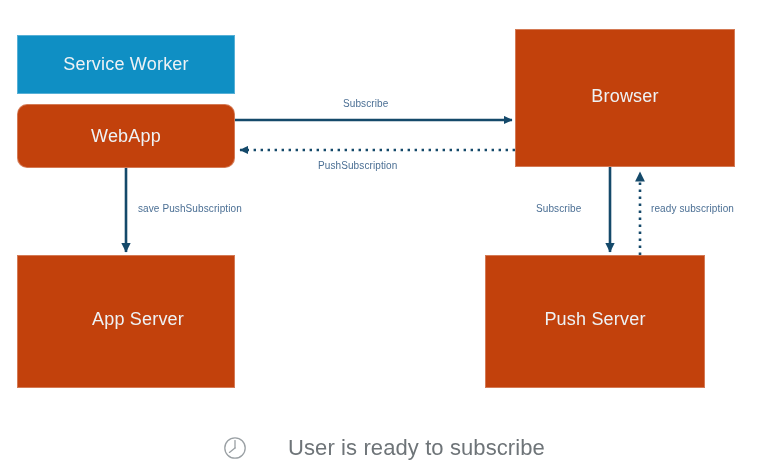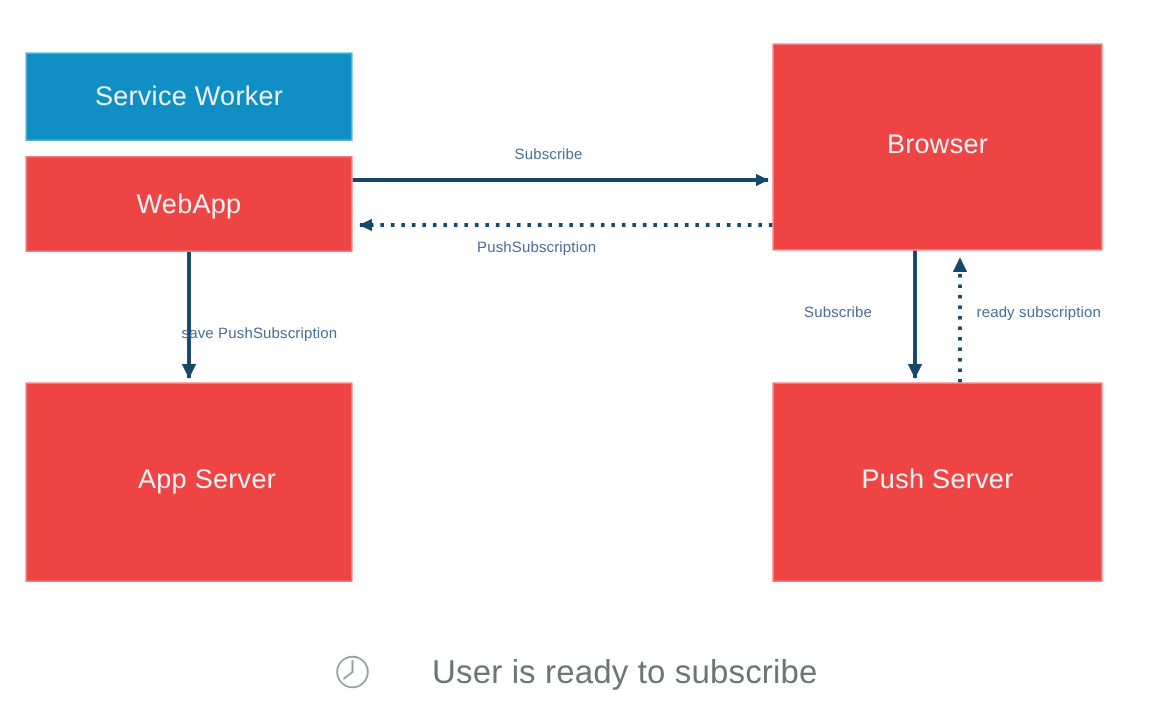--- a/index.html
+++ b/index.html
@@ -27,49 +27,49 @@
     align-items: center;
     justify-content: center;
     box-sizing: border-box;
     color: #eef2f5;
     font-size: 18px;
     font-weight: 400;
     letter-spacing: 0.2px;
     text-align: center;
     border: 1px solid rgba(255,255,255,0.30);
   }
-  .node-dark  { background: #ef4444; text-align: right; }
+  .node-dark  { background: #c2410c; text-align: right; }
   .node-blue  { background: #0f8fc4; }
 
   #node-service-worker { left: 17px;  top: 35px;  width: 218px; height: 59px;  }
-  #node-webapp         { left: 17px;  top: 104px; width: 218px; height: 64px;  }
+  #node-webapp         { left: 17px;  top: 104px; width: 218px; height: 64px; border-radius: 10px;  }
   #node-browser        { left: 515px; top: 29px;  width: 220px; height: 138px; }
   #node-app-server     { left: 17px;  top: 255px; width: 218px; height: 133px; padding-left: 24px; }
-  #node-push-server    { left: 515px; top: 255px; width: 220px; height: 133px; }
+  #node-push-server    { left: 485px; top: 255px; width: 220px; height: 133px; }
 
   #node-app-server .node-label  { transform: translateY(-2px); }
   #node-push-server .node-label { transform: translateY(-2px); }
   #node-browser .node-label     { transform: translateY(-2px); }
 
   .edge-layer {
     position: absolute;
     left: 0; top: 0;
     width: 768px; height: 475px;
     pointer-events: none;
   }
   .edge-label {
     position: absolute;
     color: #4b6f94;
     font-size: 10px;
     white-space: nowrap;
     letter-spacing: 0.1px;
   }
   #label-subscribe-top        { left: 343px; top: 98px;  }
   #label-pushsubscription     { left: 318px; top: 160px; text-align: center; }
-  #label-save-pushsubscription{ left: 121px; top: 203px; margin-top: 14px; }
+  #label-save-pushsubscription{ left: 138px; top: 203px; }
   #label-subscribe-bottom     { left: 536px; top: 203px; }
   #label-push-subscription    { left: 651px; top: 203px; }
 
   #caption {
     position: absolute;
     left: 0;
     top: 435px;
     width: 768px;
     display: flex;
     align-items: center;

